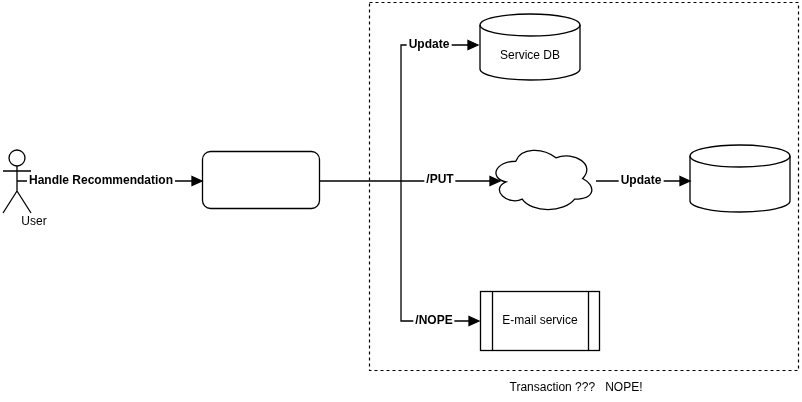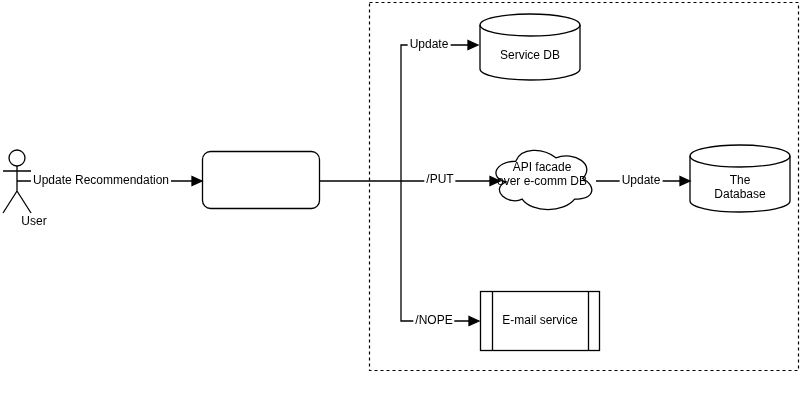--- a/index.html
+++ b/index.html
@@ -17,20 +17,21 @@
     position:absolute;
     transform:translate(-50%,-50%);
     text-align:center;
     line-height:1.15;
     white-space:pre-line;
   }
   .edge-lbl {
     background:#ffffff;
     padding:0 2px;
     white-space:pre;
+    font-weight:bold;
   }
   .caption { white-space:pre; }
 </style>
 </head>
 <body>
 
 <div class="canvas">
 
   <svg width="802" height="402" viewBox="0 0 802 402">
 
@@ -85,34 +86,32 @@
       </g>
       <g>
         <line x1="596" y1="181" x2="680" y2="181"></line>
         <path d="M690 181 L680 176.5 L680 185.5 Z"></path>
       </g>
     </g>
   </svg>
 
   <div class="lbl" style="left:34px; top:222px">User</div>
 
-  <div class="lbl edge-lbl" style="left:101px; top:181px">Update Recommendation</div>
+  <div class="lbl edge-lbl" style="left:101px; top:181px">Handle Recommendation</div>
 
 
   <div class="lbl edge-lbl" style="left:429px; top:45px">Update</div>
 
   <div class="lbl" style="left:530px; top:56px">Service DB</div>
 
   <div class="lbl edge-lbl" style="left:440px; top:180px">/PUT</div>
 
-  <div class="lbl" style="left:542px; top:175px">API facade
-over e-comm DB</div>
 
   <div class="lbl edge-lbl" style="left:641px; top:181px">Update</div>
 
-  <div class="lbl" style="left:740px; top:188px">The Database</div>
 
   <div class="lbl edge-lbl" style="left:434px; top:321px">/NOPE</div>
 
   <div class="lbl" style="left:540px; top:321px">E-mail service</div>
 
+  <div class="lbl caption" style="left:576px; top:388px">Transaction ???   NOPE!</div>
 
 </div>
 
 </body></html>

